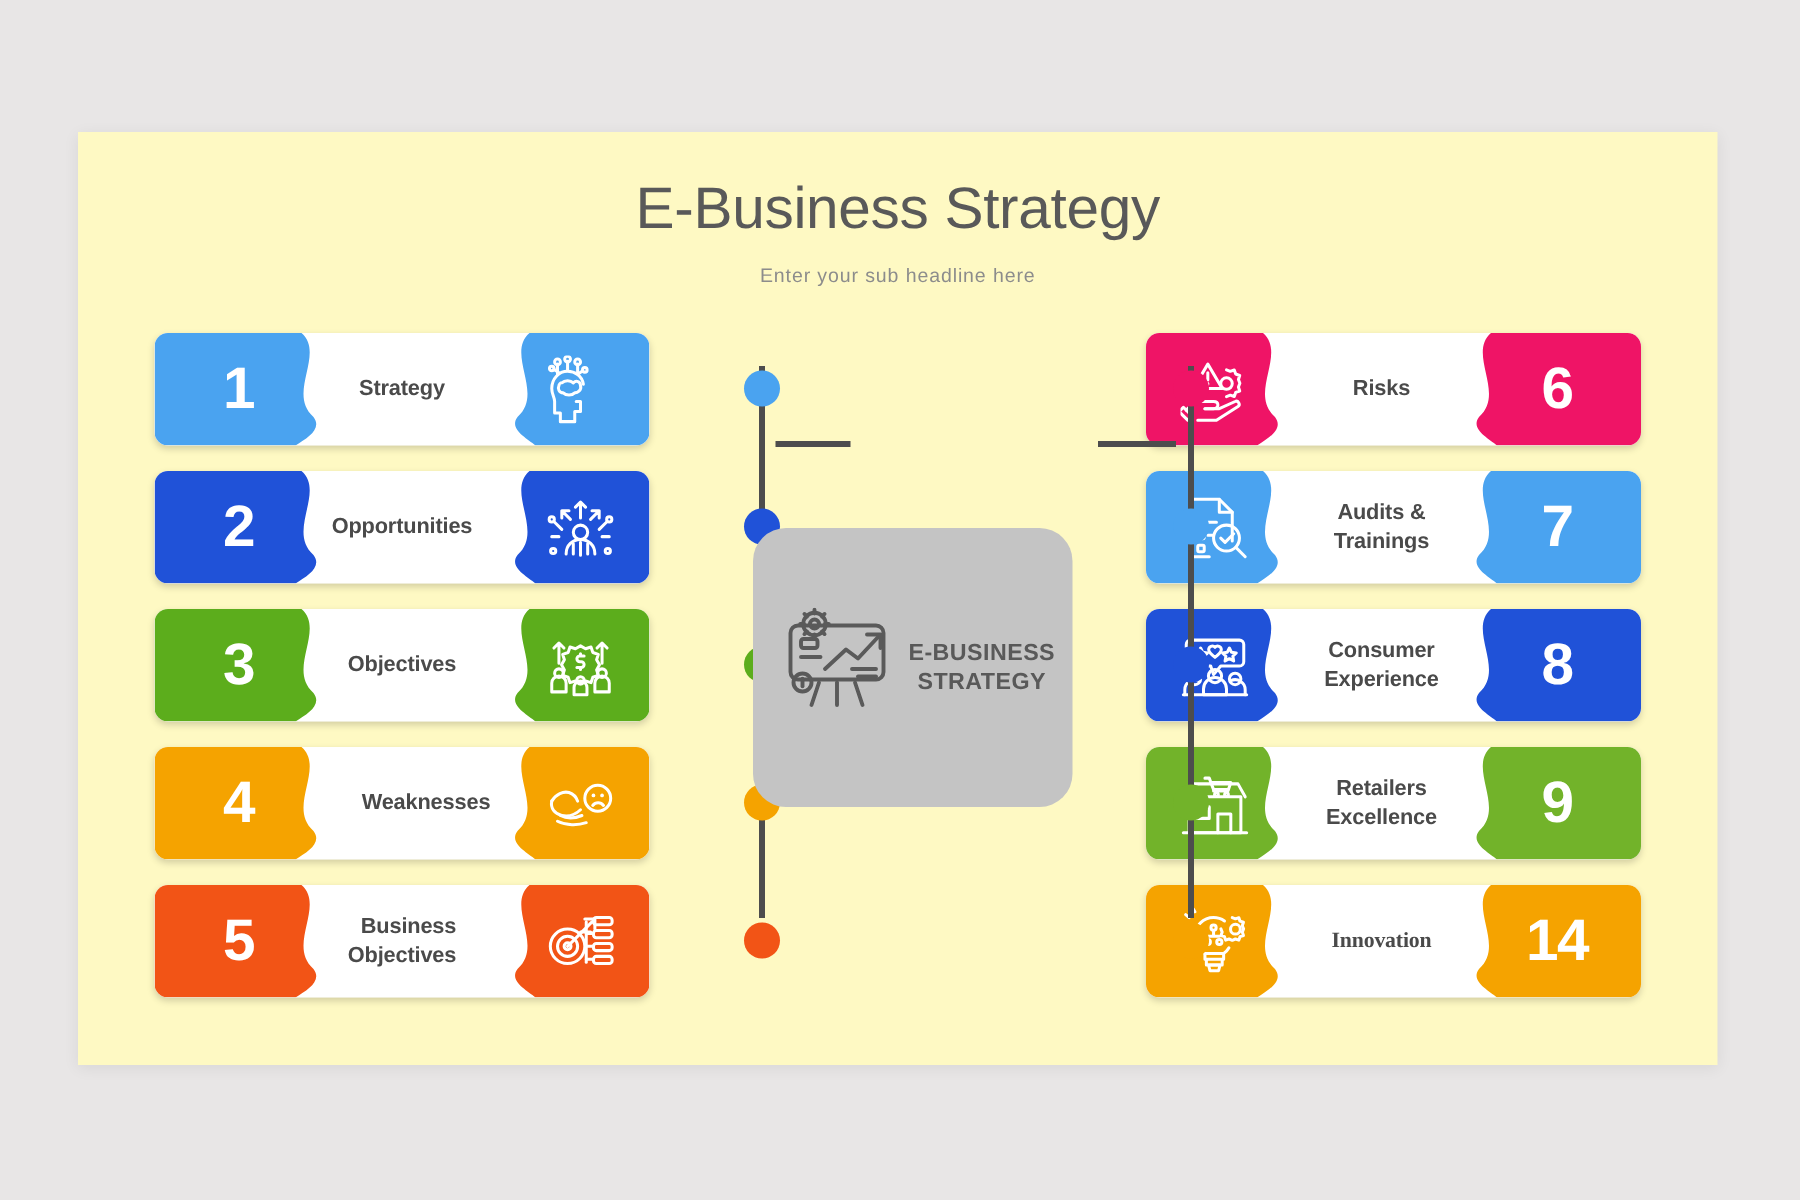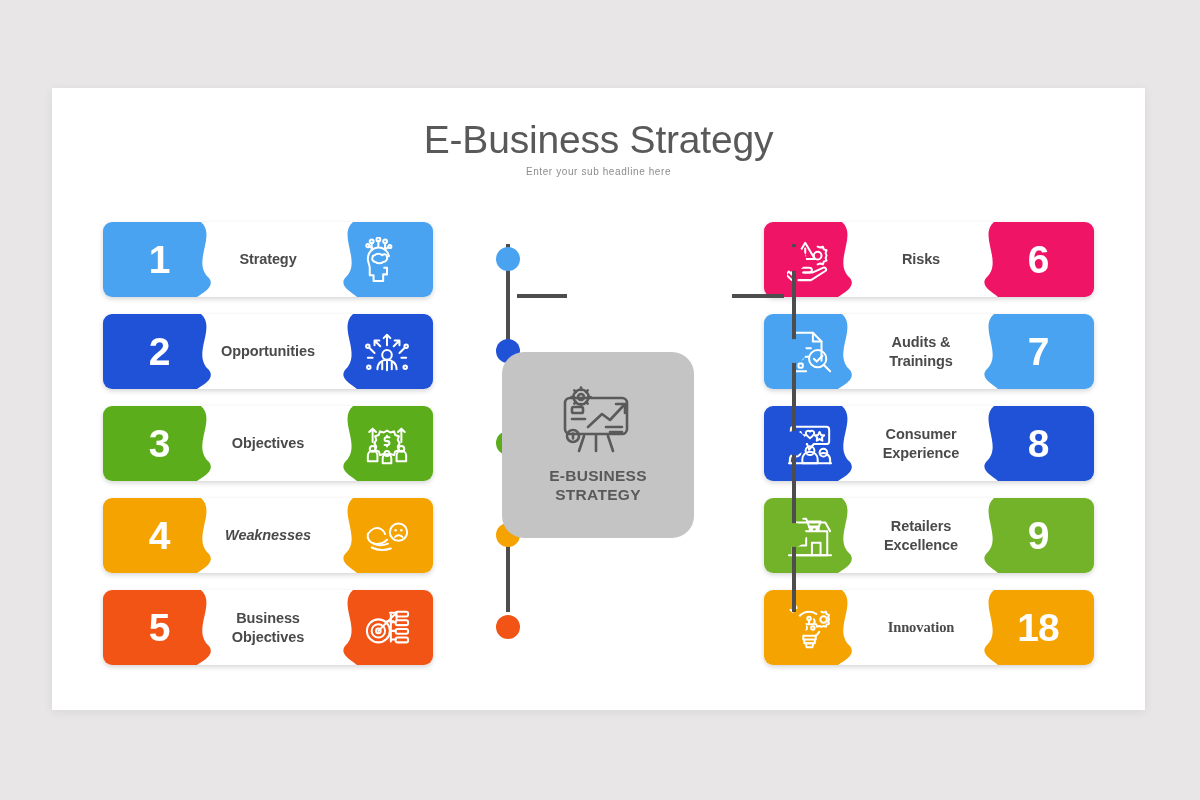--- a/index.html
+++ b/index.html
@@ -26,24 +26,24 @@
   #header { position: absolute; left: 0; top: 0; width: 100%; text-align: center; }
   #title {
     font-size: 39px;
     font-weight: 400;
     color: #595959;
     letter-spacing: -0.2px;
     margin-top: 30px;
     white-space: nowrap;
   }
   #subtitle {
-    font-size: 10px;
+    font-size: 13px;
     color: #8c8c8c;
     letter-spacing: 0.6px;
-    margin-top: 4px;
+    margin-top: 14px;
   }
 
   
   .column { position: absolute; top: 134px; width: 330px; }
   #col-left  { left: 51px; }
   #col-right { left: 712px; }
 
   .card {
     position: relative;
     width: 330px;
@@ -130,44 +130,44 @@
     background: #4d4d4d;
   }
   #spur-left  { left: 465px; width: 50px; }
   #spur-right { left: 680px; width: 52px; }
 
   
   #center {
     position: absolute;
     left: 450px;
     top: 264px;
-    width: 192px;
+    width: 213px;
     height: 186px;
     background: #c4c4c4;
     border-radius: 22px;
     display: flex;
-    flex-direction: column;
+    flex-direction: row;
     align-items: center;
     justify-content: center;
   }
   #center-icon { width: 92px; height: 72px; display: block; margin-bottom: 8px; }
   #center-text {
     text-align: center;
     color: #595959;
     font-size: 15.5px;
     font-weight: 700;
     line-height: 1.25;
     letter-spacing: 0.3px;
     white-space: pre-line;
   }
 </style>
 </head>
 <body style="background: rgb(232, 230, 230);">
 
-<div id="slide" style="background: #ffffff;">
+<div id="slide" style="background: #fef9c3;">
 
   <div id="header">
     <div id="title">E-Business Strategy</div>
     <div id="subtitle">Enter your sub headline here</div>
   </div>
 
   <div class="column" id="col-left">
       <div class="card left">
         <svg class="card-svg" viewBox="0 0 330 75">
           <rect width="330" height="75" fill="#ffffff"></rect>
@@ -238,42 +238,42 @@
           </svg>
         </div>
       </div>
       <div class="card left">
         <svg class="card-svg" viewBox="0 0 330 75">
           <rect width="330" height="75" fill="#ffffff"></rect>
           <path d="M0,0 H98 C114,14 88,40 106,56 C112,64 102,70 94,75 H0 Z" fill="#f5a300"></path>
           <path d="M330,0 H250 C234,14 260,40 242,56 C236,64 248,70 254,75 H330 Z" fill="#f5a300"></path>
         </svg>
         <div class="num">4</div>
-        <div class="label" style="left: 96px; font-style: italic;">Weaknesses</div>
+        <div class="label" style="left: 112px;">Weaknesses</div>
         <div class="icon-slot">
           <svg viewBox="0 0 48 48" fill="none" stroke="#ffffff" stroke-width="2.1" stroke-linecap="round" stroke-linejoin="round" color="#ffffff">
             <path d="M4 22c3 -5 8 -7 12 -6c3 1 5 3 6 6"></path>
             <path d="M4 22c-1 5 2 9 7 10c5 1 10 -1 13 -4"></path>
             <path d="M10 32c4 2 10 2 15 0"></path>
             <path d="M8 36c6 3 14 3 20 1"></path>
             <circle cx="36" cy="20" r="9"></circle>
             <circle cx="33" cy="18" r="1.3" fill="currentColor" stroke="none"></circle>
             <circle cx="39" cy="18" r="1.3" fill="currentColor" stroke="none"></circle>
             <path d="M32.5 25c2 -2.5 5.5 -2.5 7.5 0"></path>
           </svg>
         </div>
       </div>
       <div class="card left">
         <svg class="card-svg" viewBox="0 0 330 75">
           <rect width="330" height="75" fill="#ffffff"></rect>
           <path d="M0,0 H98 C114,14 88,40 106,56 C112,64 102,70 94,75 H0 Z" fill="#f25416"></path>
           <path d="M330,0 H250 C234,14 260,40 242,56 C236,64 248,70 254,75 H330 Z" fill="#f25416"></path>
         </svg>
         <div class="num">5</div>
-        <div class="label" style="left: 96px;">Business<br>Objectives</div>
+        <div class="label" style="left: 96px; text-align: right;">Business<br>Objectives</div>
         <div class="icon-slot">
           <svg viewBox="0 0 48 48" fill="none" stroke="#ffffff" stroke-width="2.1" stroke-linecap="round" stroke-linejoin="round" color="#ffffff">
             <circle cx="15" cy="27" r="12"></circle>
             <circle cx="15" cy="27" r="7"></circle>
             <circle cx="15" cy="27" r="2.4"></circle>
             <path d="M15 27 L32 10"></path>
             <path d="M27 8 h7 v7"></path>
             <path d="M24 17 H31"></path>
             <rect x="33" y="7" width="13" height="5" rx="2"></rect>
             <rect x="33" y="16" width="13" height="5" rx="2"></rect>
@@ -374,21 +374,21 @@
             <circle cx="32" cy="17.5" r="1.3"></circle>
           </svg>
         </div>
       </div>
       <div class="card right">
         <svg class="card-svg" viewBox="0 0 330 75">
           <rect width="330" height="75" fill="#ffffff"></rect>
           <path d="M0,0 H78 C94,14 68,40 86,56 C92,64 82,70 74,75 H0 Z" fill="#f5a300"></path>
           <path d="M330,0 H230 C214,14 240,40 222,56 C216,64 228,70 234,75 H330 Z" fill="#f5a300"></path>
         </svg>
-        <div class="num">18</div>
+        <div class="num">14</div>
         <div class="label" style="left: 88px; font-family: Liberation Serif, serif;">Innovation</div>
         <div class="icon-slot">
           <svg viewBox="0 0 48 48" fill="none" stroke="#ffffff" stroke-width="2.1" stroke-linecap="round" stroke-linejoin="round" color="#ffffff">
             <path d="M17 32c-4 -2.5 -7 -7 -7 -12c0 -7.5 6 -13 13 -13c3 0 5.5 0.9 7.6 2.4"></path>
             <path d="M30 32c1.5 -1 2.8 -2.4 3.7 -4"></path>
             <path d="M17 32 h13 v4 H17 z M18 36 h11 v4 H18 z"></path>
             <path d="M19.5 40 h8 l-1 4 h-6 z"></path>
             <path d="M4 15 H1 M6 7 L3.6 5 M6 23 L3.6 25 M10 3 L8.6 0.6"></path>
             <path d="M23 20 v-4 M23 20 h-4 M23 20 h4"></path>
             <circle cx="19" cy="24" r="1.8"></circle>

